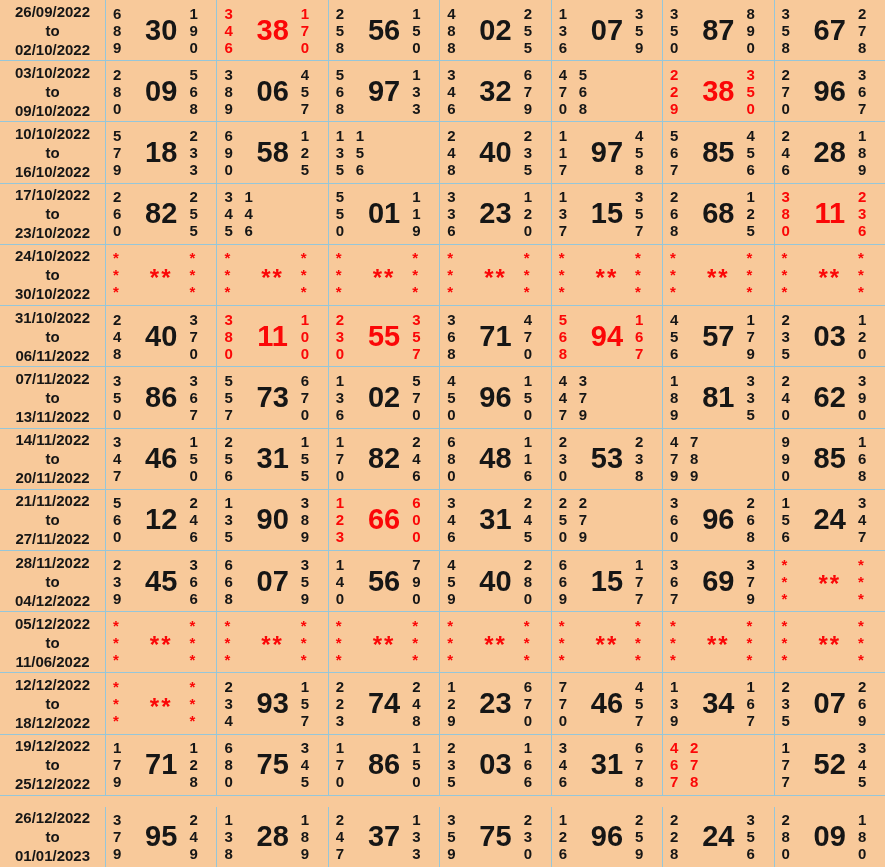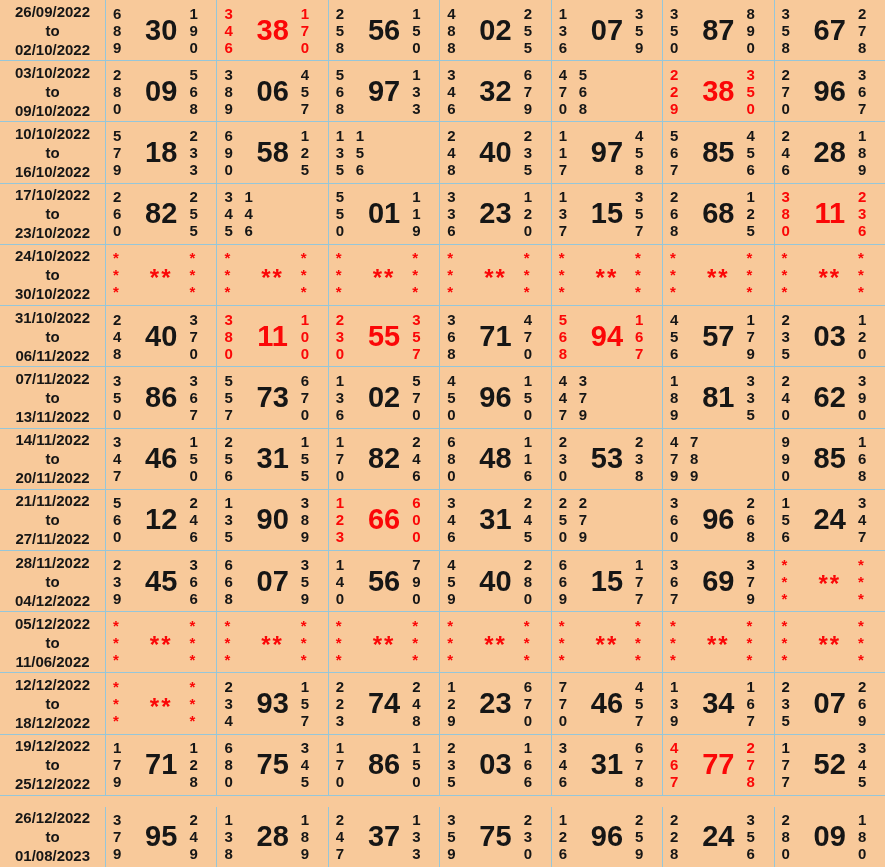--- a/index.html
+++ b/index.html
@@ -1291,21 +1291,20 @@
           <div>7</div>
           <div>8</div>
         </div>
       </div>
       <div class="cell-day red">
         <div class="panna open">
           <div>4</div>
           <div>6</div>
           <div>7</div>
         </div>
-        <div class="jodi">77</div>
         <div class="panna close">
           <div>2</div>
           <div>7</div>
           <div>8</div>
         </div>
       </div>
       <div class="cell-day">
         <div class="panna open">
           <div>1</div>
           <div>7</div>
@@ -1316,21 +1315,21 @@
           <div>3</div>
           <div>4</div>
           <div>5</div>
         </div>
       </div>
     </div>
     <div class="row">
       <div class="cell-date">
         <div>26/12/2022</div>
         <div>to</div>
-        <div>01/08/2023</div>
+        <div>01/01/2023</div>
       </div>
       <div class="cell-day">
         <div class="panna open">
           <div>3</div>
           <div>7</div>
           <div>9</div>
         </div>
         <div class="jodi">95</div>
         <div class="panna close">
           <div>2</div>

